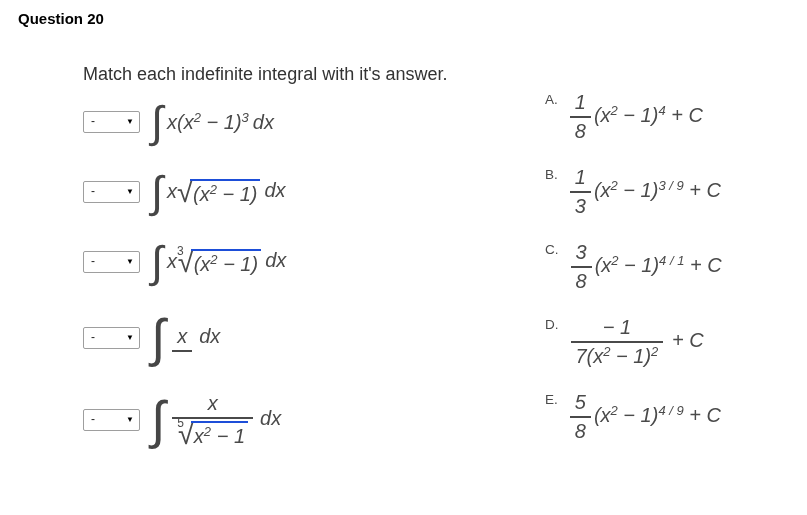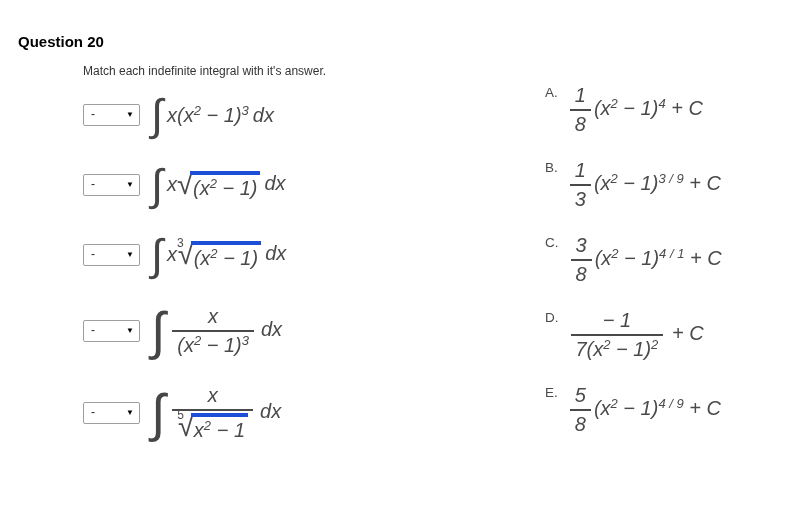--- a/index.html
+++ b/index.html
@@ -1,22 +1,22 @@
 <!DOCTYPE html>
 <html><head>
 <meta charset="utf-8">
 <style>
   html,body{margin:0;padding:0;}
   body{
     width:807px;height:515px;background:#ffffff;position:relative;overflow:hidden;
     font-family:"Liberation Sans","DejaVu Sans",sans-serif;
   }
-  .page-title{position:absolute;left:18px;top:23px;font-size:15px;font-weight:700;color:#000;}
+  .page-title{position:absolute;left:18px;top:0;font-size:15px;font-weight:700;color:#000;}
   .content{position:absolute;left:83px;top:64px;}
-  .instruction{font-size:12px;color:#333;}
+  .instruction{font-size:18px;color:#333;}
   .columns{display:flex;margin-top:2px;}
   .left-col{width:462px;flex:none;}
   .right-col{flex:none;padding-top:2px;}
 
   
   .int-row{display:flex;align-items:center;height:70px;}
   .int-row.tall{height:82px;}
   .dropdown{
     width:43px;height:20px;background:#fff;border:1px solid #9e9e9e;border-radius:2px;
     display:flex;align-items:center;justify-content:space-between;
@@ -31,21 +31,21 @@
   .tall .int-sign{font-size:52px;}
   .expr{display:inline-block;line-height:1.25;white-space:nowrap;}
   .s{font-size:13px;vertical-align:7px;}
   .dx{margin-left:4px;text-align:center;}
   .frac{display:inline-flex;flex-direction:column;align-items:center;vertical-align:middle;margin:0 3px;}
   .fbar{align-self:stretch;height:2px;background:#4a4a4a;}
   .num,.den{padding:1px 5px;text-align:center;white-space:nowrap;line-height:1.25;}
   .root{display:inline-flex;align-items:flex-start;vertical-align:middle;}
   .rsign{font-style:normal;font-size:145%;line-height:1;margin-right:-3px;}
   .ridx{font-style:normal;font-size:12px;margin:-4px -6px 0 0;position:relative;z-index:1;}
-  .rbody{border-top:4px solid #1d4ed8;padding:1px 3px 0 3px;margin-top:1px;white-space:nowrap;}
+  .rbody{border-top:2px solid #1d4ed8;padding:1px 3px 0 3px;margin-top:1px;white-space:nowrap;}
 
   
   .ans-row{display:flex;align-items:flex-start;height:75px;}
   .ans-label{font-size:13.5px;color:#4a4a4a;margin:3px 9px 0 0;flex:none;}
   .ans-math{font-size:20px;color:#4a4a4a;font-style:italic;line-height:1.25;white-space:nowrap;}
 </style>
 </head>
 <body>
 
 <h1 class="page-title">Question 20</h1>
@@ -100,21 +100,20 @@
       <div class="int-row tall">
         <div class="dropdown">
           <span class="dd-value">-</span>
           <span class="dd-arrow">▼</span>
         </div>
         <span class="math">
           <span class="int-sign">∫</span>
           <span class="expr"><span class="frac">
                 <span class="num">x</span>
                 <span class="fbar"></span>
-                <span class="den"><span>(x</span><span class="s">2</span><span> − 1)</span><span class="s">3</span></span>
               </span><span class="dx">dx</span></span>
         </span>
       </div>
 
       <div class="int-row tall">
         <div class="dropdown">
           <span class="dd-value">-</span>
           <span class="dd-arrow">▼</span>
         </div>
         <span class="math">

